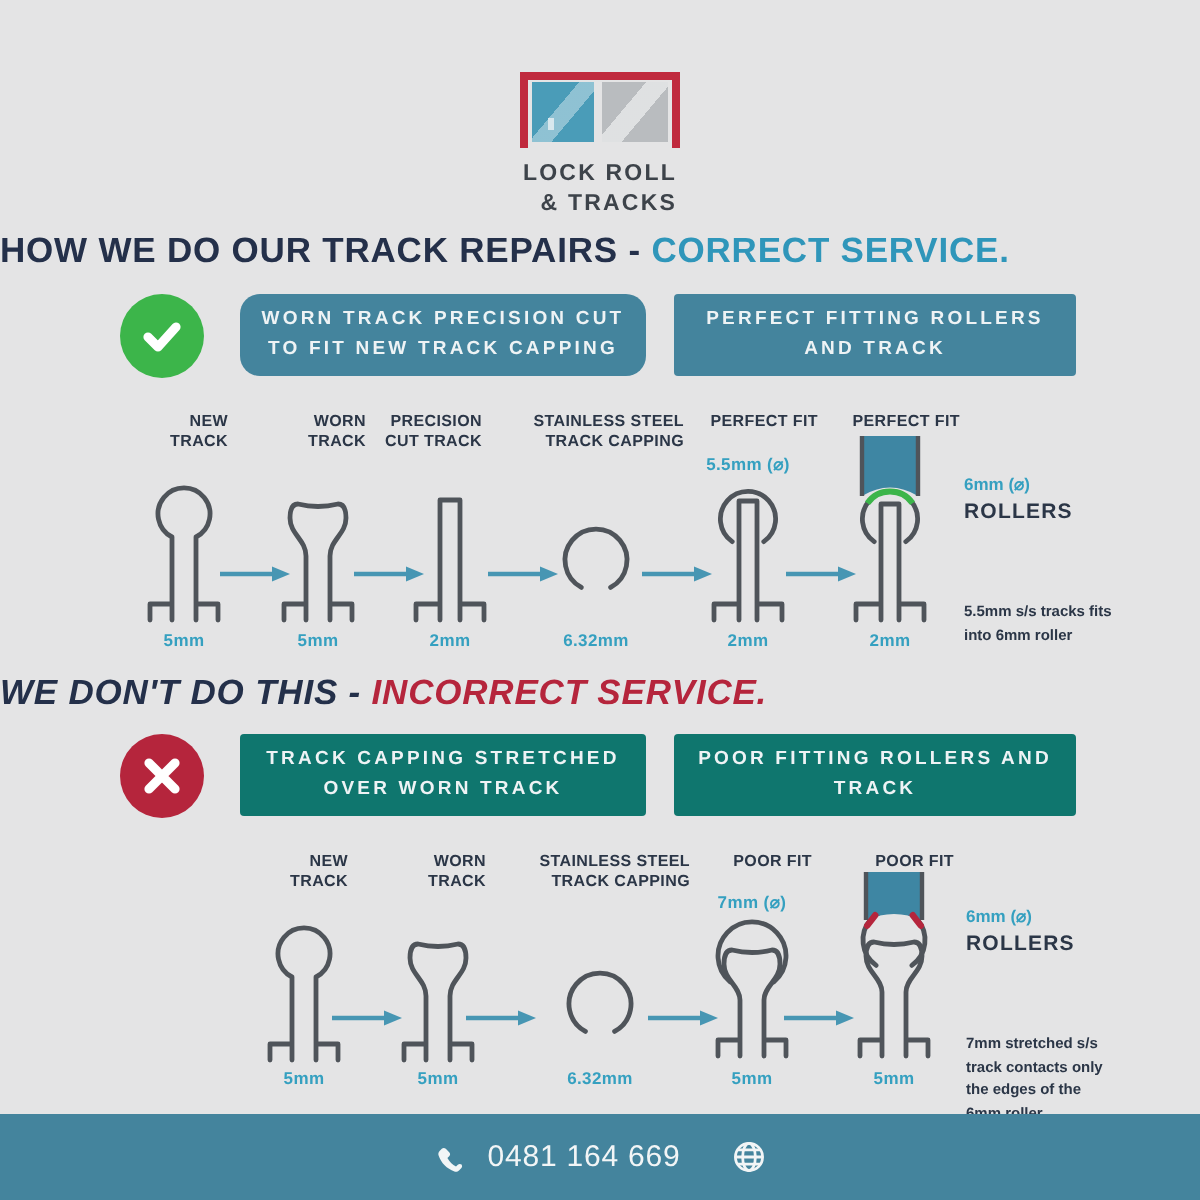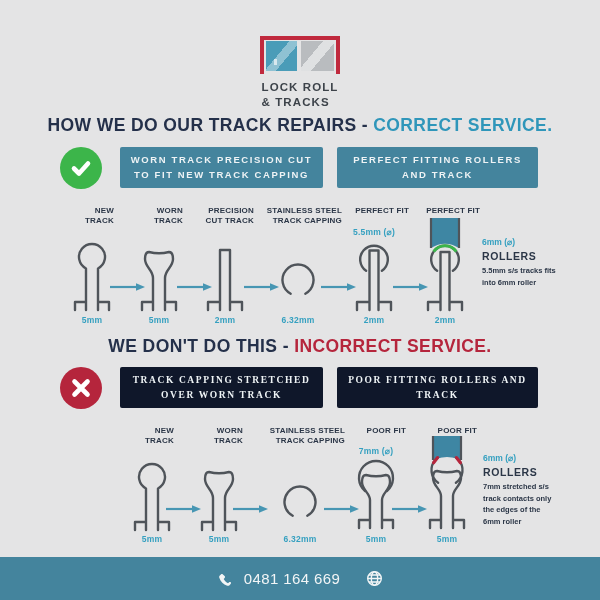--- a/index.html
+++ b/index.html
@@ -8,46 +8,46 @@
   
   .logo-window{position:absolute;left:50%;top:36px;transform:translateX(-50%);width:80px;height:42px;}
   .lw-top{position:absolute;left:0;top:0;width:80px;height:4px;background:#c0293d;}
   .lw-side-l{position:absolute;left:0;top:4px;width:4px;height:34px;background:#c0293d;}
   .lw-side-r{position:absolute;right:0;top:4px;width:4px;height:34px;background:#c0293d;}
   .lw-pane-teal{position:absolute;left:6px;top:5px;width:31px;height:30px;background:#4a9cb8;
     background-image:linear-gradient(130deg,transparent 42%,rgba(255,255,255,.38) 42%,rgba(255,255,255,.38) 62%,transparent 62%);}
   .lw-handle{position:absolute;left:8px;top:18px;width:2.5px;height:6px;background:#d8e8ee;}
   .lw-pane-gray{position:absolute;left:41px;top:5px;width:33px;height:30px;background:#b9bcbf;
     background-image:linear-gradient(130deg,transparent 38%,rgba(255,255,255,.55) 38%,rgba(255,255,255,.55) 60%,transparent 60%);}
-  .logo-text{position:absolute;top:80px;left:50%;transform:translateX(-50%);text-align:left;
+  .logo-text{position:absolute;top:80px;left:50%;transform:translateX(-50%);text-align:right;
     font-size:11.5px;font-weight:800;color:#3d434a;letter-spacing:1.1px;line-height:1.3;white-space:nowrap;}
 
-  .section-heading{position:absolute;left:0;width:600px;text-align:center;margin:0;
+  .section-heading{position:absolute;left:0;width:600px;text-align:left;margin:0;
     font-size:17.5px;font-weight:bold;color:#24304a;letter-spacing:.4px;}
   .accent-teal{color:#2f96ba;}
   .accent-red{color:#b5253c;}
 
   .circle-badge{position:absolute;width:42px;height:42px;border-radius:50%;display:flex;align-items:center;justify-content:center;}
   .circle-badge.green{background:#3cb54a;}
   .circle-badge.red{background:#b5253c;}
 
   .badge{position:absolute;height:41px;display:flex;align-items:center;justify-content:center;text-align:center;
     color:#eef3f5;font-size:9.5px;font-weight:bold;letter-spacing:1.6px;line-height:1.55;border-radius:2px;
     padding:0 10px;box-sizing:border-box;}
   .badge.teal{background:#44849d;}
-  .badge.red{background:#0f172a;font-family:Liberation Serif, serif;}
+  .badge.red{background:#0f766e;}
 
   .step-label{position:absolute;transform:translateX(-50%);text-align:right;
     font-size:8px;font-weight:bold;color:#2b3647;line-height:1.3;letter-spacing:.2px;}
   .measure,.note{position:absolute;transform:translateX(-50%);text-align:center;
     font-size:8.5px;font-weight:bold;color:#35a0c0;letter-spacing:.2px;white-space:nowrap;}
 
   .rollers-size{position:absolute;font-size:8.5px;font-weight:bold;color:#35a0c0;}
   .rollers-title{position:absolute;font-size:10.5px;font-weight:bold;color:#2b3647;letter-spacing:.6px;}
-  .rollers-desc{position:absolute;font-size:7.5px;font-weight:bold;color:#2b3647;line-height:1.55;white-space:pre-line;}
+  .rollers-desc{position:absolute;font-size:7.5px;font-weight:bold;color:#2b3647;line-height:1.55;white-space:pre-line;margin-top:35px;}
 
   .shape{position:absolute;}
   .t{fill:none;stroke:#4f545a;stroke-width:2.4;stroke-linecap:round;stroke-linejoin:round;}
 
   .footer{position:absolute;left:0;top:557px;width:600px;height:43px;background:#44849d;
     display:flex;align-items:center;justify-content:center;gap:26px;color:#f2f5f6;}
   .footer-item{display:flex;align-items:center;gap:11px;font-size:15px;letter-spacing:.4px;}
 </style>
 </head>
 <body>
@@ -113,26 +113,26 @@
   <h1 class="section-heading" style="top:115px;">
     <span>HOW WE DO OUR TRACK REPAIRS -</span>
     <span class="accent-teal">CORRECT SERVICE.</span>
   </h1>
 
   <div class="circle-badge green" style="left:60px;top:147px;">
     <svg width="24" height="24" viewBox="0 0 24 24">
         <path d="M5,12.5 L10,17.5 L19,7.5" stroke="#fff" stroke-width="4.6" fill="none" stroke-linecap="round" stroke-linejoin="round"></path>
       </svg>
   </div>
-  <div class="badge teal" style="left:120px;top:147px;width:203px;">WORN TRACK PRECISION CUT TO FIT NEW TRACK CAPPING</div>
+  <div class="badge teal" style="left:120px;top:147px;width:203px;border-radius:10px;">WORN TRACK PRECISION CUT TO FIT NEW TRACK CAPPING</div>
   <div class="badge teal" style="left:337px;top:147px;width:201px;">PERFECT FITTING ROLLERS AND TRACK</div>
 
   <div class="step-label" style="left:92px;top:206px;width:44px;">NEW TRACK</div>
   <div class="step-label" style="left:159px;top:206px;width:48px;">WORN TRACK</div>
-  <div class="step-label" style="left:225px;top:206px;width:58px;">PRECISION CUT TRACK</div>
+  <div class="step-label" style="left:212px;top:206px;width:58px;">PRECISION CUT TRACK</div>
   <div class="step-label" style="left:298px;top:206px;width:88px;">STAINLESS STEEL TRACK CAPPING</div>
   <div class="step-label" style="left:374px;top:206px;width:70px;">PERFECT FIT</div>
   <div class="step-label" style="left:445px;top:206px;width:70px;">PERFECT FIT</div>
 
   <div class="note" style="left:374px;top:227px;">5.5mm (⌀)</div>
 
   <svg class="shape" style="left:68px;top:238px;" width="48" height="76" viewBox="0 0 48 76">
       <use href="#sym-new-track"></use>
     </svg>
   <svg class="shape" style="left:110px;top:282px;" width="36" height="10" viewBox="0 0 36 10">
@@ -171,21 +171,21 @@
   <div class="measure" style="left:225px;top:315px;">2mm</div>
   <div class="measure" style="left:298px;top:315px;">6.32mm</div>
   <div class="measure" style="left:374px;top:315px;">2mm</div>
   <div class="measure" style="left:445px;top:315px;">2mm</div>
 
   <div class="rollers-size" style="left:482px;top:237px;">6mm (⌀)</div>
   <div class="rollers-title" style="left:482px;top:250px;">ROLLERS</div>
   <div class="rollers-desc" style="left:482px;top:265px;width:92px;">5.5mm s/s tracks fits
 into 6mm roller</div>
 
-  <h1 class="section-heading" style="top:336px;">
+  <h1 class="section-heading" style="top:336px;font-style:italic;">
     <span>WE DON'T DO THIS -</span>
     <span class="accent-red">INCORRECT SERVICE.</span>
   </h1>
 
   <div class="circle-badge red" style="left:60px;top:367px;">
     <svg width="22" height="22" viewBox="0 0 22 22">
         <path d="M4.5,4.5 L17.5,17.5 M17.5,4.5 L4.5,17.5" stroke="#fff" stroke-width="4.6" fill="none" stroke-linecap="round"></path>
       </svg>
   </div>
   <div class="badge red" style="left:120px;top:367px;width:203px;">TRACK CAPPING STRETCHED OVER WORN TRACK</div>

